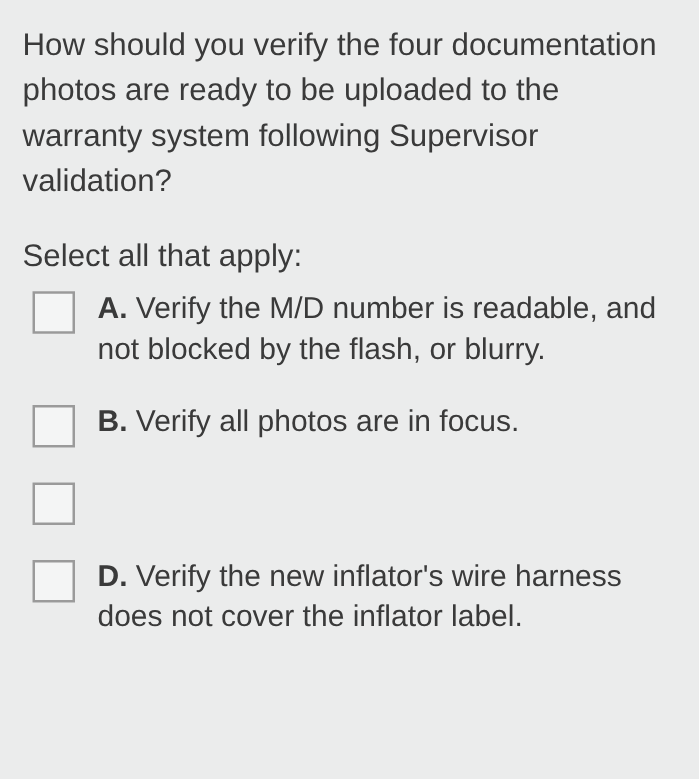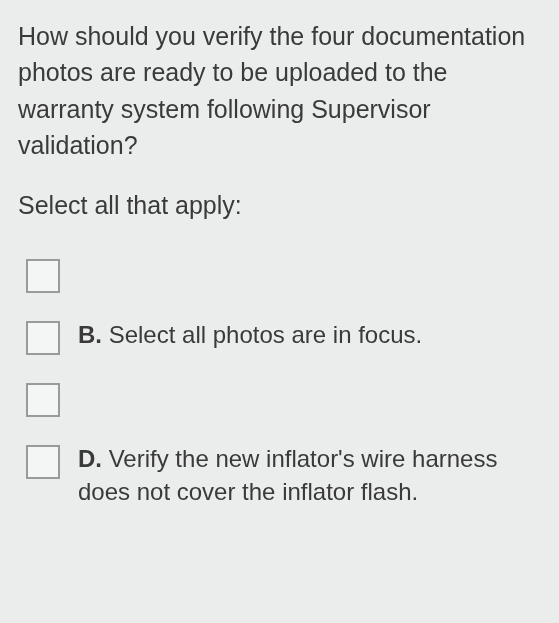--- a/index.html
+++ b/index.html
@@ -19,21 +19,21 @@
     .question-text {
       font-size: 25px;
       line-height: 1.45;
       color: #3a3a3a;
       margin-bottom: 24px;
     }
     .instruction-text {
       font-size: 25px;
       line-height: 1.45;
       color: #3a3a3a;
-      margin-bottom: 34px;
+      margin-bottom: 8px;
     }
     .option {
       display: flex;
       align-items: flex-start;
       margin-bottom: 26px;
       padding-left: 8px;
     }
     .checkbox {
       flex-shrink: 0;
       width: 34px;
@@ -54,31 +54,34 @@
     }
   </style>
 </head>
 <body>
 
 <div class="question-text">How should you verify the four documentation photos are ready to be uploaded to the warranty system following Supervisor validation?</div>
 <div class="instruction-text">Select all that apply:</div>
 
 <div class="option">
   <div class="checkbox"></div>
+  <div class="option-text">
+    <span class="option-label">A.</span><span> Verify the M/D number is readable, and not blocked by the flash, or blurry.</span>
+  </div>
 </div>
 
 <div class="option">
   <div class="checkbox"></div>
   <div class="option-text">
-    <span class="option-label">B.</span><span> Select all photos are in focus.</span>
+    <span class="option-label">B.</span><span> Verify all photos are in focus.</span>
   </div>
 </div>
 
 <div class="option">
   <div class="checkbox"></div>
 </div>
 
 <div class="option">
   <div class="checkbox"></div>
   <div class="option-text">
-    <span class="option-label">D.</span><span> Verify the new inflator's wire harness does not cover the inflator flash.</span>
+    <span class="option-label">D.</span><span> Verify the new inflator's wire harness does not cover the inflator label.</span>
   </div>
 </div>
 
 </body></html>

